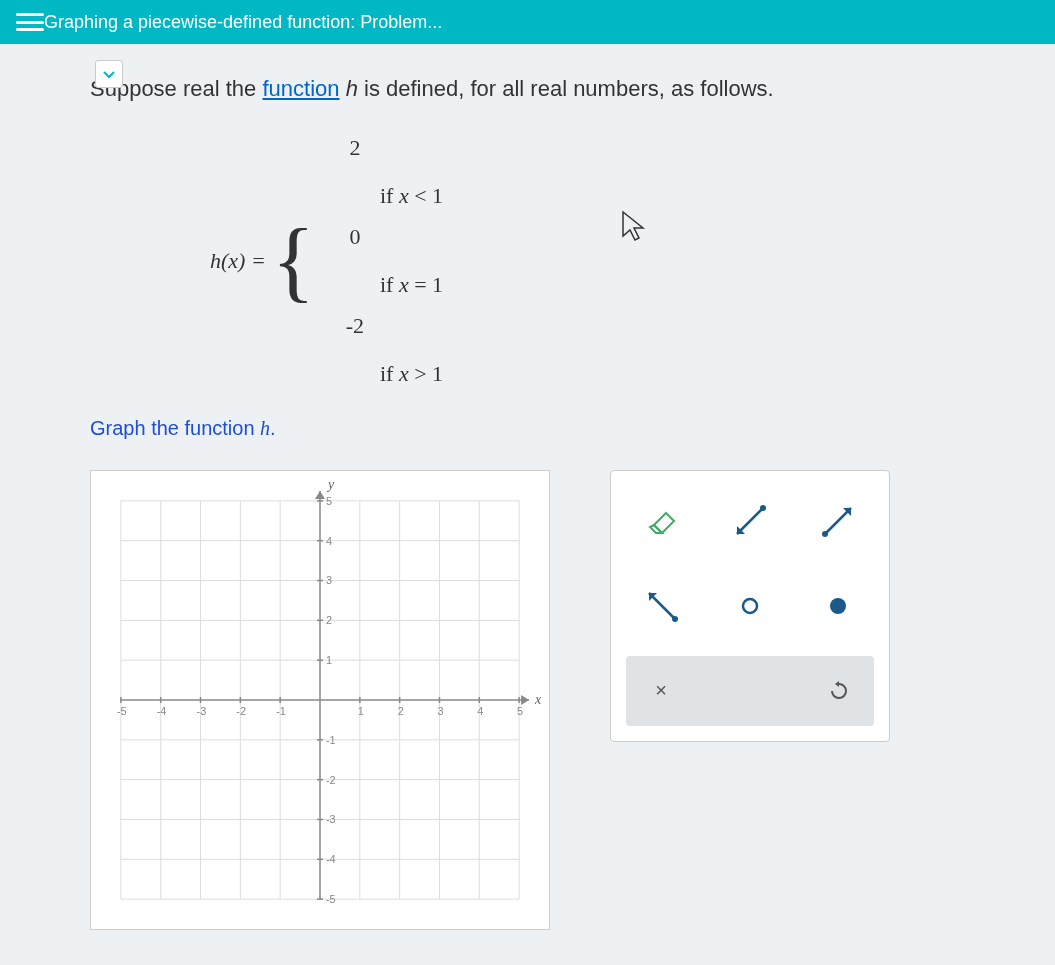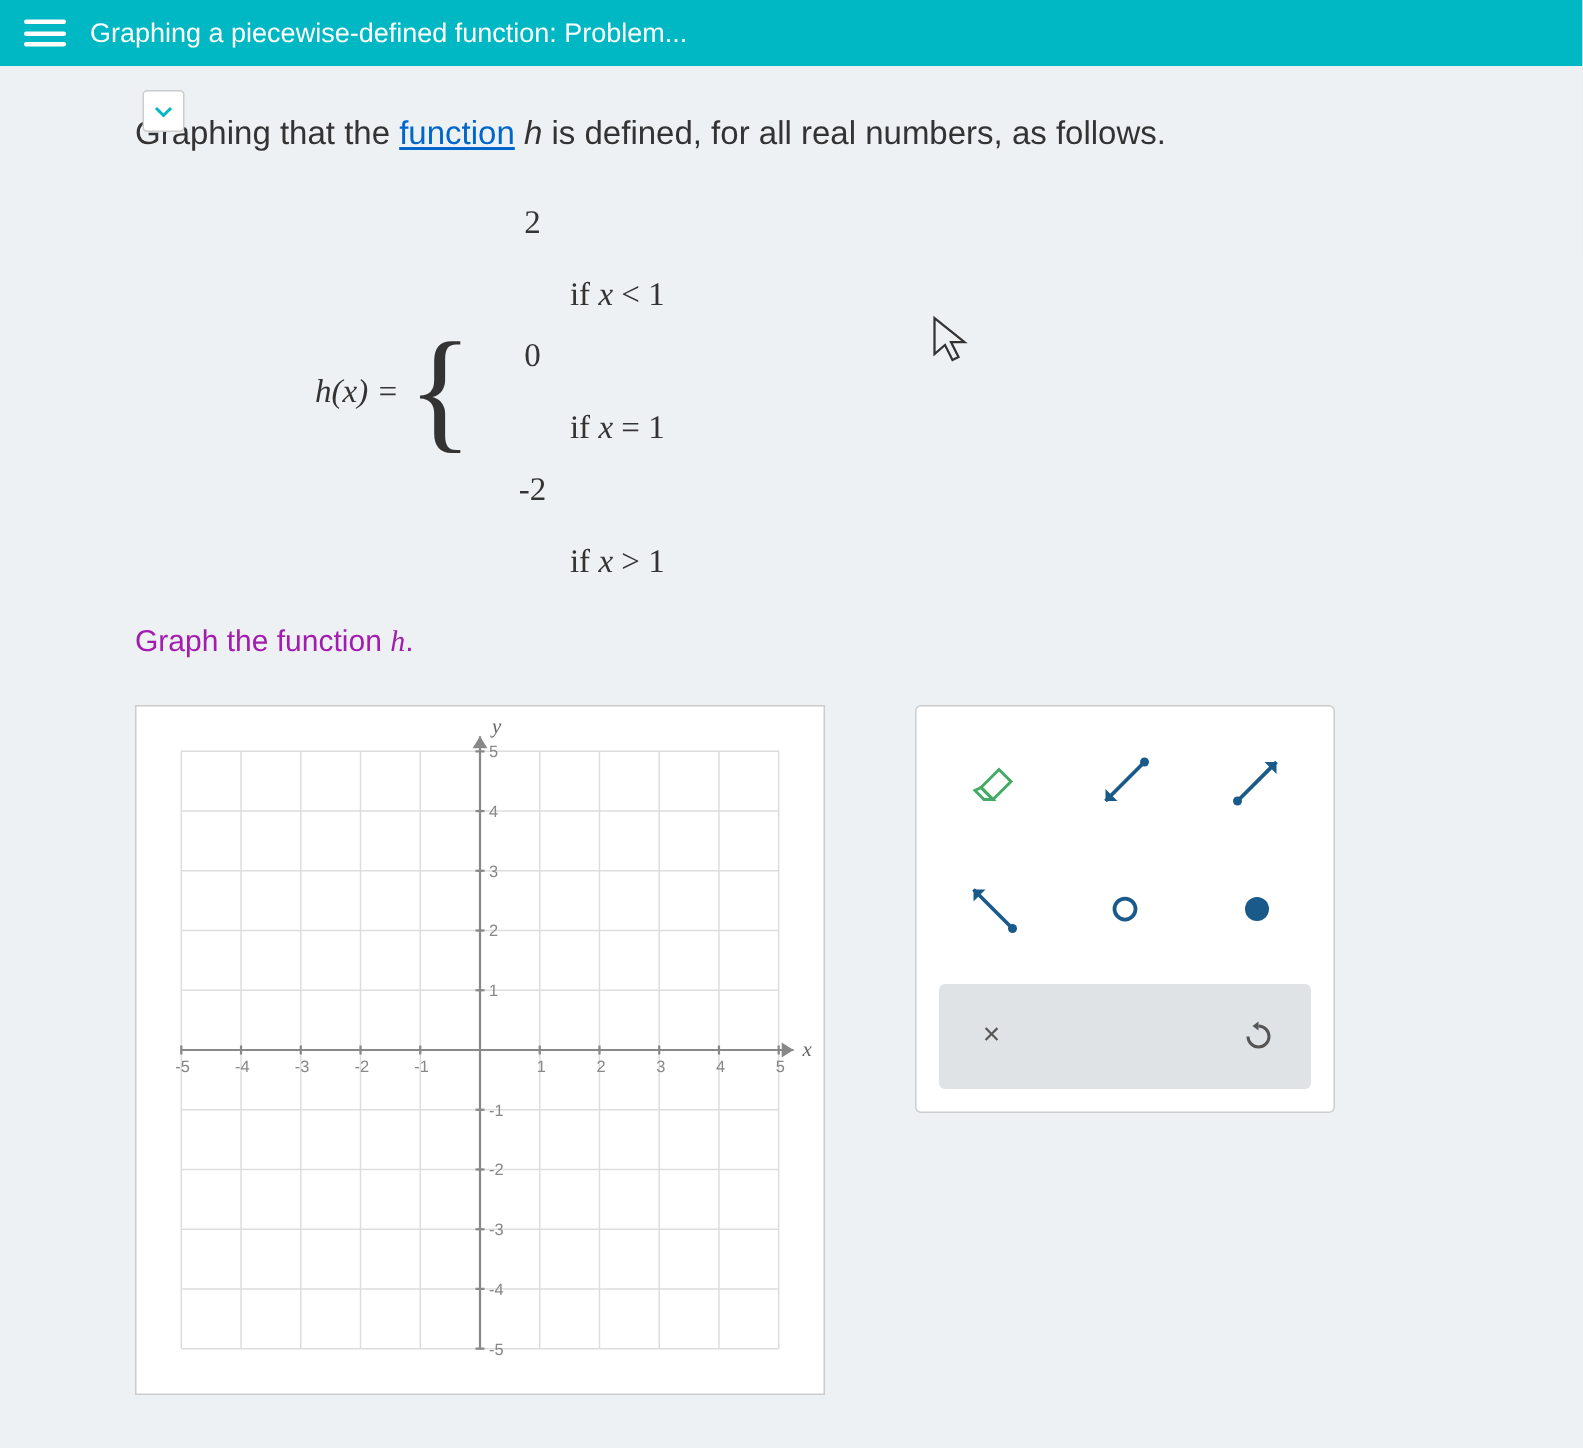--- a/index.html
+++ b/index.html
@@ -9,21 +9,20 @@
   width: 1055px;
   height: 965px;
   overflow: hidden;
 }
 .header {
   background: #00b8c4;
   color: #fff;
   padding: 8px 16px;
   display: flex;
   align-items: center;
-  gap: 16px;
   font-size: 18px;
 }
 .menu-icon { width: 28px; height: 28px; display: flex; flex-direction: column; justify-content: space-evenly; cursor: pointer; }
 .menu-icon span { display: block; height: 3px; background: #fff; border-radius: 2px; }
 .content {
   padding: 30px 40px 40px 90px;
   background: #eef1f3;
 }
 .chevron-btn {
   position: absolute;
@@ -66,21 +65,21 @@
   line-height: 0.9;
   font-style: normal;
 }
 .cases { display: flex; flex-direction: column; gap: 15px; }
 .case-row { display: flex; }
 .case-val { width: 50px; text-align: center; font-style: normal; }
 .case-cond { font-style: normal; margin-top: 48px; }
 .case-cond .var { font-style: italic; }
 .instruction {
   font-size: 20px;
-  color: #a21caf;
+  color: #1d4ed8;
   margin: 30px 0;
 }
 .instruction .fn { font-style: italic; font-family: 'Times New Roman', serif; }
 .work-area {
   display: flex;
   gap: 60px;
   margin-top: 30px;
   align-items: flex-start;
 }
 .graph-box {
@@ -161,21 +160,21 @@
 
 <div class="chevron-btn">
   <svg width="16" height="16" viewBox="0 0 16 16">
     <path d="M3 6 L8 11 L13 6" stroke="#00b8c4" stroke-width="2" fill="none"></path>
   </svg>
 </div>
 
 <div class="content">
 
   <div class="problem-text">
-    <span>Graphing that the </span><a href="#" class="link">function</a><span> </span><i>h</i><span> is defined, for all real numbers, as follows.</span>
+    <span>Suppose real the </span><a href="#" class="link">function</a><span> </span><i>h</i><span> is defined, for all real numbers, as follows.</span>
   </div>
 
   <div class="equation">
     <span class="lhs">h(x) =</span>
     <span class="brace">{</span>
     <div class="cases">
       <div class="case-row">
         <span class="case-val">2</span>
         <span class="case-cond"><span>if </span><span class="var">x</span><span> &lt; 1</span></span>
       </div>

